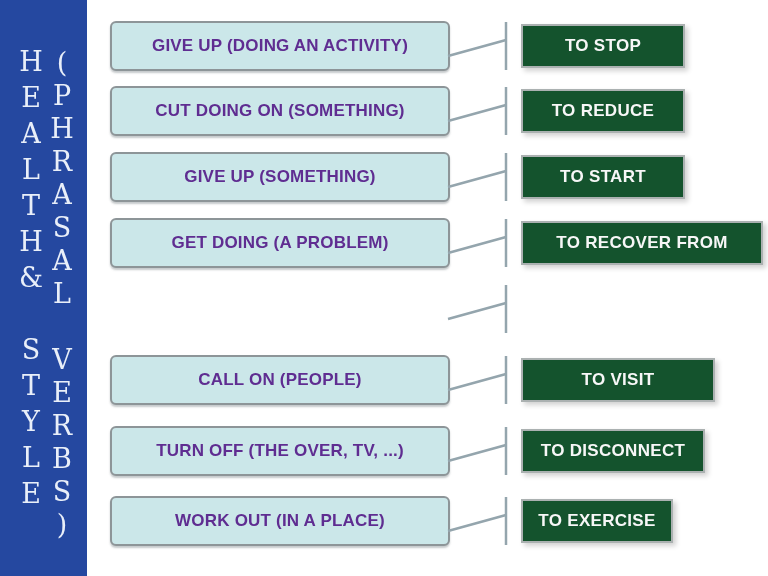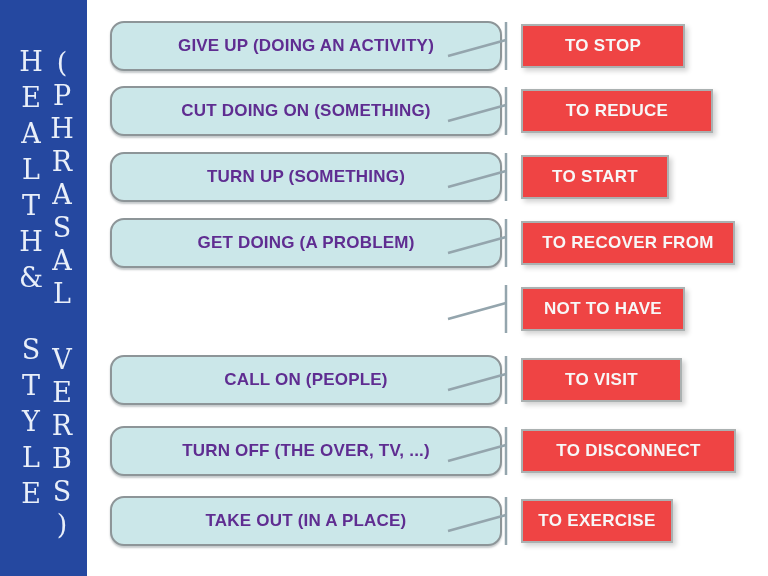--- a/index.html
+++ b/index.html
@@ -15,33 +15,33 @@
   .vcol{
     position:absolute;width:28px;text-align:center;
     font-family:"DejaVu Serif",serif;font-size:27px;color:#E9EFF9;
   }
   .vcol-1{left:17px;top:44px;line-height:36px;}
   .vcol-2{left:48px;top:46px;line-height:33px;}
   .vcol span{display:block;}
   
   .row{position:absolute;left:0;width:768px;height:54px;}
   .pill{
-    position:absolute;left:110px;top:2px;width:392px;height:50px;
-    background:#CBE7E9;border:2px solid #8D9598;border-radius:14px;
+    position:absolute;left:110px;top:2px;width:340px;height:50px;
+    background:#CBE7E9;border:2px solid #8D9598;border-radius:6px;
     box-sizing:border-box;display:flex;align-items:center;justify-content:center;
     box-shadow:0 2px 2px rgba(90,100,105,0.35);
   }
   .pill-text{
     color:#5F2D91;font-weight:bold;font-size:17px;letter-spacing:0.2px;
     white-space:nowrap;
   }
   .conn{position:absolute;left:438px;top:0;}
   .defbox{
     position:absolute;left:521px;top:5px;height:44px;
-    background:#ef4444;border:2px solid #ABB1B1;box-sizing:border-box;
+    background:#14532d;border:2px solid #ABB1B1;box-sizing:border-box;
     display:flex;align-items:center;justify-content:center;
     box-shadow:3px 3px 5px rgba(0,0,0,0.18);
   }
   .def-text{
     color:#F7F7F7;font-weight:bold;font-size:17px;letter-spacing:0.3px;
     white-space:nowrap;
   }
 </style>
 </head>
 <body>
@@ -97,90 +97,87 @@
   </div>
 
   <div class="row" style="top:84px">
     <div class="pill">
       <span class="pill-text">CUT DOING ON (SOMETHING)</span>
     </div>
     <svg class="conn" width="85" height="54" viewBox="0 0 85 54">
       <line x1="10" y1="37" x2="68" y2="21" stroke="#94A5AD" stroke-width="2.5"></line>
       <line x1="68" y1="3" x2="68" y2="51" stroke="#94A5AD" stroke-width="2.5"></line>
     </svg>
-    <div class="defbox" style="width:192px">
+    <div class="defbox" style="width:164px">
       <span class="def-text">TO REDUCE</span>
     </div>
   </div>
 
   <div class="row" style="top:150px">
     <div class="pill">
-      <span class="pill-text">TURN UP (SOMETHING)</span>
+      <span class="pill-text">GIVE UP (SOMETHING)</span>
     </div>
     <svg class="conn" width="85" height="54" viewBox="0 0 85 54">
       <line x1="10" y1="37" x2="68" y2="21" stroke="#94A5AD" stroke-width="2.5"></line>
       <line x1="68" y1="3" x2="68" y2="51" stroke="#94A5AD" stroke-width="2.5"></line>
     </svg>
-    <div class="defbox" style="width:148px">
+    <div class="defbox" style="width:164px">
       <span class="def-text">TO START</span>
     </div>
   </div>
 
   <div class="row" style="top:216px">
     <div class="pill">
       <span class="pill-text">GET DOING (A PROBLEM)</span>
     </div>
     <svg class="conn" width="85" height="54" viewBox="0 0 85 54">
       <line x1="10" y1="37" x2="68" y2="21" stroke="#94A5AD" stroke-width="2.5"></line>
       <line x1="68" y1="3" x2="68" y2="51" stroke="#94A5AD" stroke-width="2.5"></line>
     </svg>
-    <div class="defbox" style="width:214px">
+    <div class="defbox" style="width:242px">
       <span class="def-text">TO RECOVER FROM</span>
     </div>
   </div>
 
   <div class="row" style="top:282px">
     <svg class="conn" width="85" height="54" viewBox="0 0 85 54">
       <line x1="10" y1="37" x2="68" y2="21" stroke="#94A5AD" stroke-width="2.5"></line>
       <line x1="68" y1="3" x2="68" y2="51" stroke="#94A5AD" stroke-width="2.5"></line>
     </svg>
-    <div class="defbox" style="width:164px">
-      <span class="def-text">NOT TO HAVE</span>
-    </div>
   </div>
 
   <div class="row" style="top:353px">
     <div class="pill">
       <span class="pill-text">CALL ON (PEOPLE)</span>
     </div>
     <svg class="conn" width="85" height="54" viewBox="0 0 85 54">
       <line x1="10" y1="37" x2="68" y2="21" stroke="#94A5AD" stroke-width="2.5"></line>
       <line x1="68" y1="3" x2="68" y2="51" stroke="#94A5AD" stroke-width="2.5"></line>
     </svg>
-    <div class="defbox" style="width:161px">
+    <div class="defbox" style="width:194px">
       <span class="def-text">TO VISIT</span>
     </div>
   </div>
 
   <div class="row" style="top:424px">
     <div class="pill">
       <span class="pill-text">TURN OFF (THE OVER, TV, ...)</span>
     </div>
     <svg class="conn" width="85" height="54" viewBox="0 0 85 54">
       <line x1="10" y1="37" x2="68" y2="21" stroke="#94A5AD" stroke-width="2.5"></line>
       <line x1="68" y1="3" x2="68" y2="51" stroke="#94A5AD" stroke-width="2.5"></line>
     </svg>
-    <div class="defbox" style="width:215px">
+    <div class="defbox" style="width:184px">
       <span class="def-text">TO DISCONNECT</span>
     </div>
   </div>
 
   <div class="row" style="top:494px">
     <div class="pill">
-      <span class="pill-text">TAKE OUT (IN A PLACE)</span>
+      <span class="pill-text">WORK OUT (IN A PLACE)</span>
     </div>
     <svg class="conn" width="85" height="54" viewBox="0 0 85 54">
       <line x1="10" y1="37" x2="68" y2="21" stroke="#94A5AD" stroke-width="2.5"></line>
       <line x1="68" y1="3" x2="68" y2="51" stroke="#94A5AD" stroke-width="2.5"></line>
     </svg>
     <div class="defbox" style="width:152px">
       <span class="def-text">TO EXERCISE</span>
     </div>
   </div>
 

